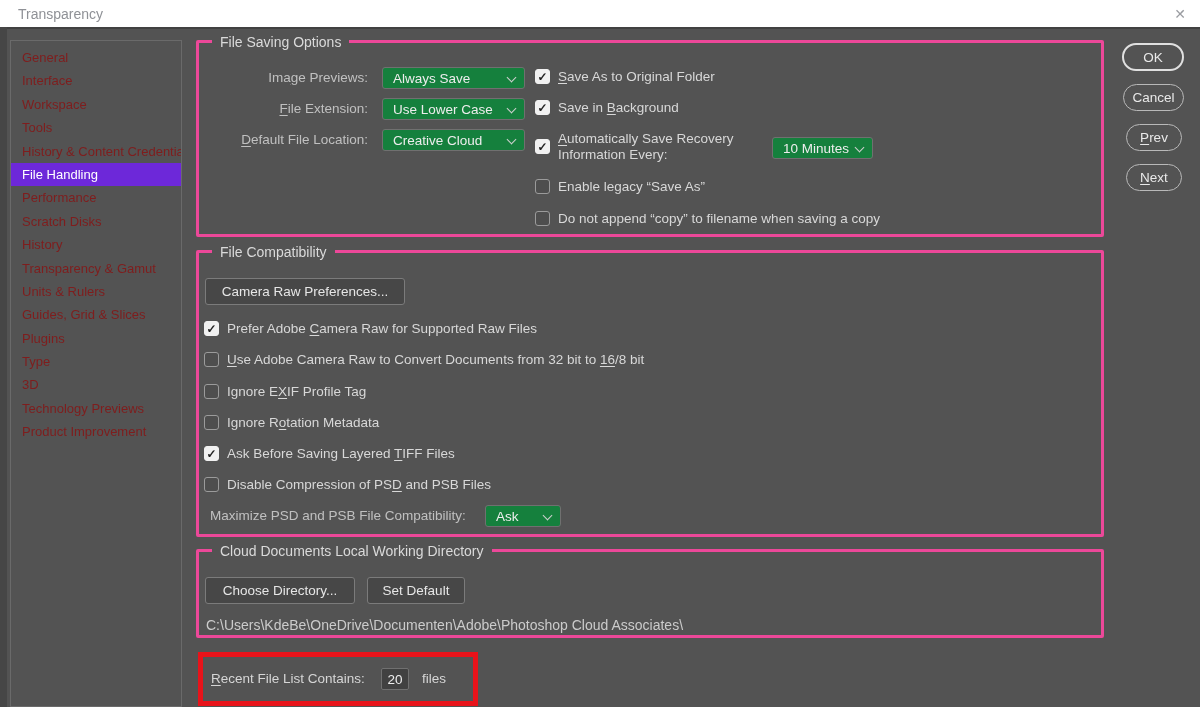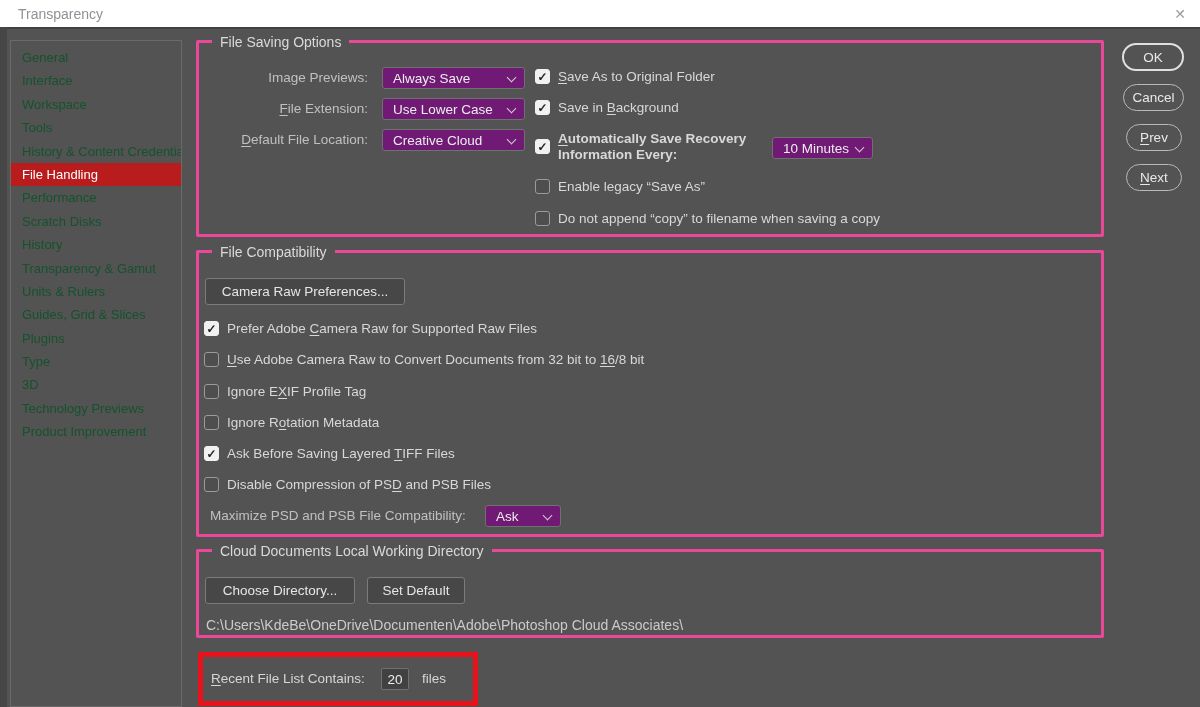--- a/index.html
+++ b/index.html
@@ -21,37 +21,37 @@
     position:absolute;left:0;top:27px;width:1200px;height:680px;
     background:#535353;border-top:2px solid #414141;box-sizing:border-box;
   }
   .left-edge{position:absolute;left:0;top:27px;width:7px;height:680px;background:#464646;}
   
   .sidebar{
     position:absolute;left:10px;top:40px;width:172px;height:667px;
     border:1px solid #6a6a6a;box-sizing:border-box;padding-top:5px;
   }
   .side-item{
-    height:23.4px;line-height:23.4px;padding-left:11px;font-size:13px;color:#14532d;
+    height:23.4px;line-height:23.4px;padding-left:11px;font-size:13px;color:#7f1d1d;
     white-space:nowrap;overflow:hidden;cursor:default;
   }
-  .side-item.sel{background:#b91c1c;color:#ffffff;}
+  .side-item.sel{background:#6d28d9;color:#ffffff;}
   
   .fs{
     position:absolute;border:3px solid #ec4899;border-radius:2px;box-sizing:border-box;
   }
   .fs .legend{
     position:absolute;top:-9px;left:13px;background:#535353;padding:0 8px;
     font-size:14px;color:#dadada;white-space:nowrap;
   }
   
   .lbl{position:absolute;font-size:13.5px;color:#c0c0c0;line-height:22px;}
   .lbl.right{text-align:right;}
   .dropdown{
-    position:absolute;height:22px;background:#701a75;border:1px solid #707070;border-radius:3px;
+    position:absolute;height:22px;background:#15803d;border:1px solid #707070;border-radius:3px;
     box-sizing:border-box;display:flex;align-items:center;padding:0 22px 0 10px;cursor:default;
   }
   .dd-text{font-size:13.5px;color:#ededed;white-space:nowrap;}
   .chev{
     position:absolute;right:9px;top:7px;width:6px;height:6px;
     border-right:1.5px solid #cfcfcf;border-bottom:1.5px solid #cfcfcf;
     transform:rotate(45deg);transform-origin:center;margin-top:-1px;
   }
   .cb-row{position:absolute;display:flex;align-items:center;cursor:default;}
   .cb{
@@ -140,21 +140,21 @@
   <div class="cb-row" style="left:535px;top:69px;">
     <span class="cb checked"></span>
     <span class="cb-label"><u>S</u>ave As to Original Folder</span>
   </div>
   <div class="cb-row" style="left:535px;top:100px;">
     <span class="cb checked"></span>
     <span class="cb-label">Save in <u>B</u>ackground</span>
   </div>
   <div class="cb-row" style="left:535px;top:131px;width:232px;">
     <span class="cb checked"></span>
-    <span class="cb-label" style="width:200px;font-weight:bold;"><u>A</u>utomatically Save Recovery Information Every:</span>
+    <span class="cb-label" style="width:200px;"><u>A</u>utomatically Save Recovery Information Every:</span>
   </div>
   <div class="dropdown" style="left:772px;top:137px;width:101px;">
     <span class="dd-text">10 Minutes</span>
     <span class="chev"></span>
   </div>
   <div class="cb-row" style="left:535px;top:179px;">
     <span class="cb"></span>
     <span class="cb-label">Enable legacy “Save As”</span>
   </div>
   <div class="cb-row" style="left:535px;top:211px;">

